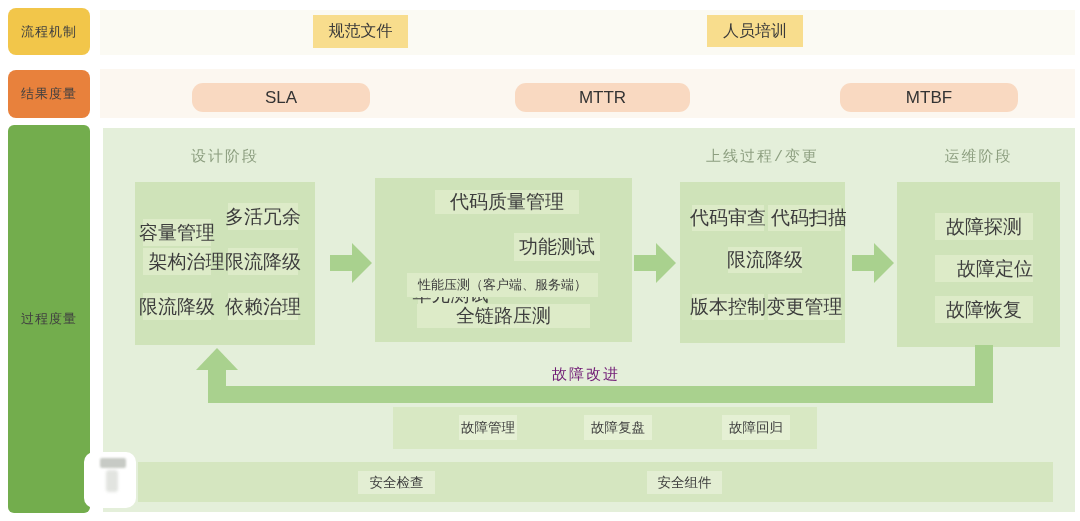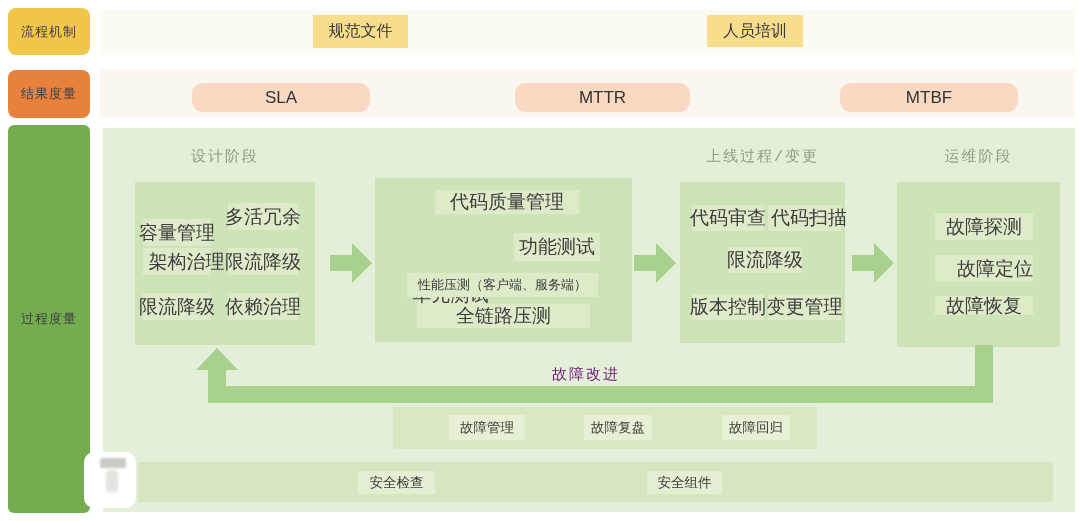--- a/index.html
+++ b/index.html
@@ -66,42 +66,42 @@
   
   .c3i1{left:692px;top:205px;width:72px;height:26px;}
   .c3i2{left:768px;top:205px;width:73px;height:26px;padding-left:9px;}
   .c3i3{left:728px;top:247px;width:74px;height:26px;}
   .c3i4{left:692px;top:294px;width:72px;height:26px;}
   .c3i5{left:768px;top:294px;width:73px;height:26px;}
 
   
   .c4i1{left:935px;top:213px;width:98px;height:27px;}
   .c4i2{left:935px;top:255px;width:98px;height:27px;padding-left:22px;}
-  .c4i3{left:935px;top:296px;width:98px;height:19px;}
+  .c4i3{left:935px;top:296px;width:98px;height:27px;}
 
   
   .flow-arrow{width:42px;height:40px;}
   .fa1{left:330px;top:243px;}
   .fa2{left:634px;top:243px;}
   .fa3{left:852px;top:243px;}
 
   
   .loop{background:#a9d18e;}
   .loop-h{left:208px;top:386px;width:785px;height:17px;}
   .loop-v-right{left:975px;top:345px;width:18px;height:43px;}
   .loop-v-left{left:208px;top:369px;width:18px;height:19px;}
   .loop-head{left:196px;top:348px;width:0;height:0;
     border-left:21px solid transparent;border-right:21px solid transparent;
     border-bottom:22px solid #a9d18e;}
   .loop-label{left:546px;top:366px;width:80px;height:17px;font-size:15px;color:#701a75;letter-spacing:2px;}
 
   
   .fault-panel{left:393px;top:407px;width:424px;height:42px;background:#d8e8c3;}
   .fault-item{background:#e5f0d4;font-size:13.5px;}
-  .fi1{left:449px;top:415px;width:76px;height:25px;}
+  .fi1{left:459px;top:415px;width:58px;height:25px;}
   .fi2{left:584px;top:415px;width:68px;height:25px;}
   .fi3{left:722px;top:415px;width:68px;height:25px;}
 
   
   .sec-bar{left:138px;top:462px;width:915px;height:40px;background:#d5e6c0;}
   .sec-item{background:#e3eed3;font-size:13.5px;}
   .si1{left:358px;top:471px;width:77px;height:23px;}
   .si2{left:647px;top:471px;width:75px;height:23px;}
 
   

